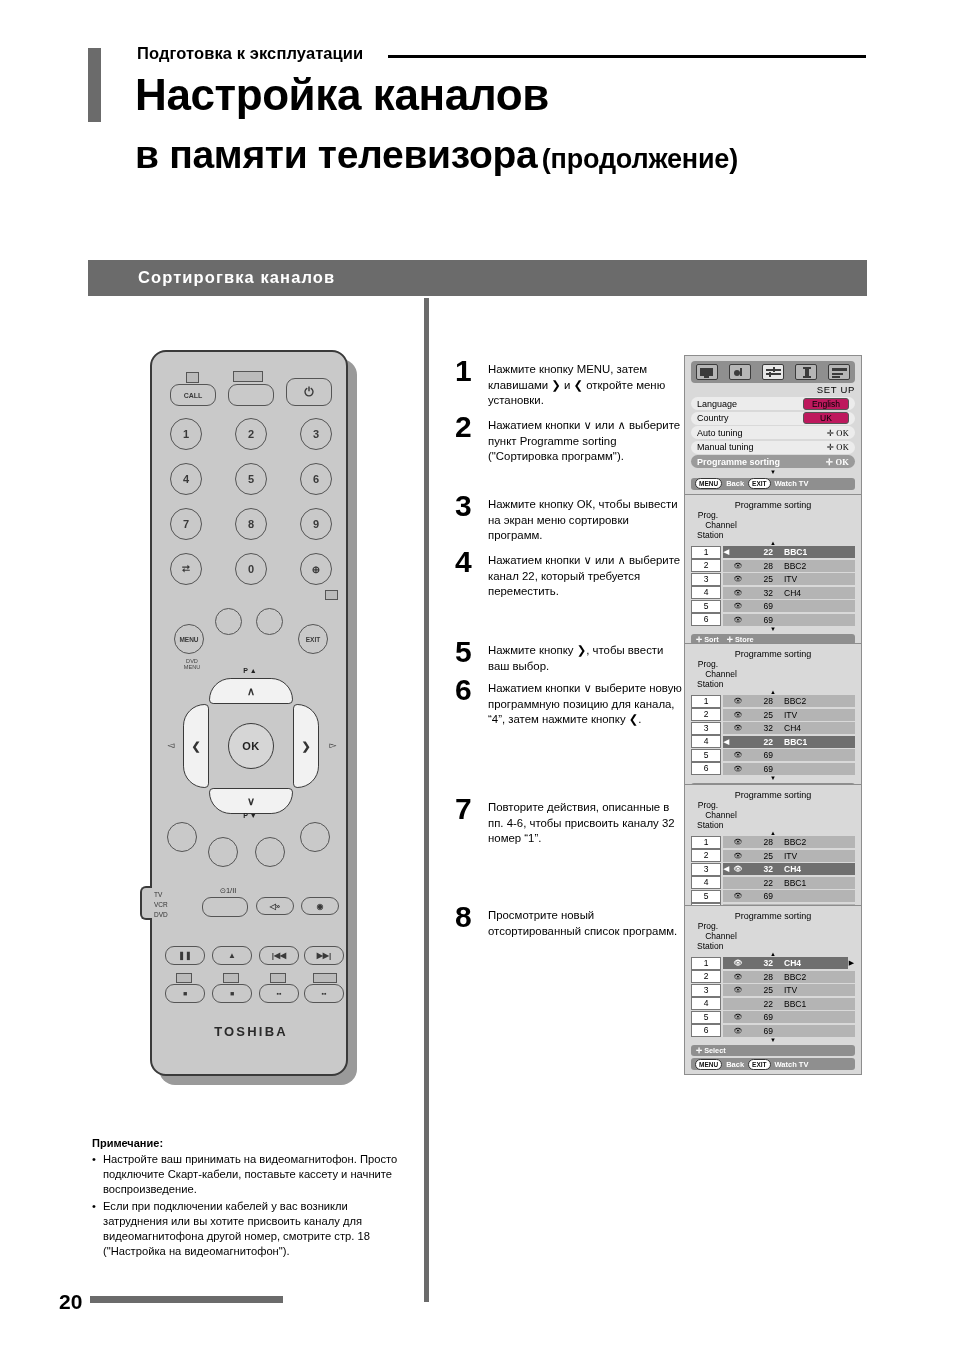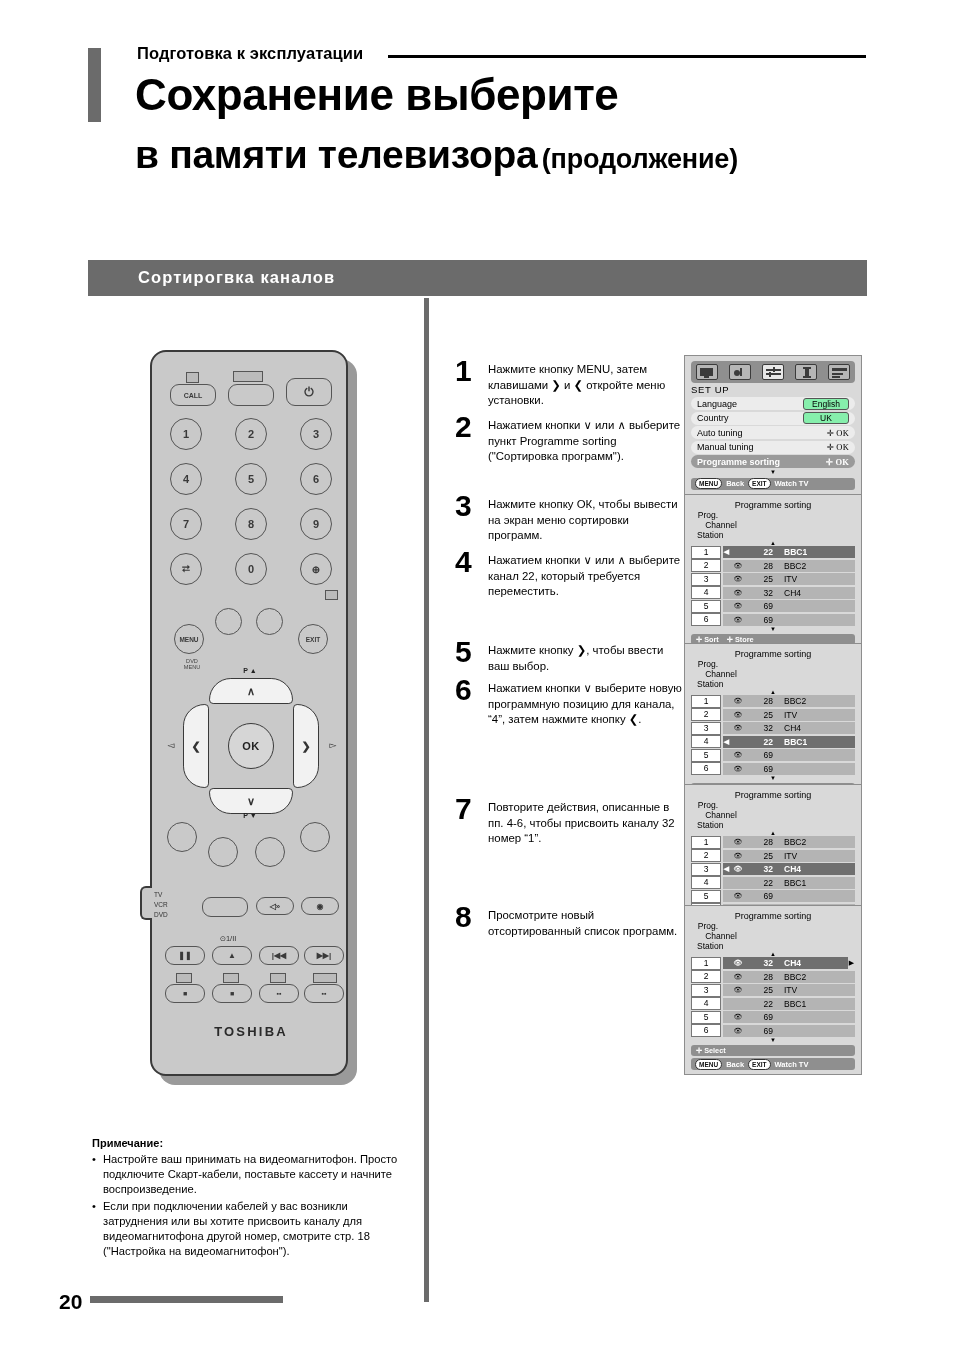--- a/index.html
+++ b/index.html
@@ -135,29 +135,29 @@
   .tv-tabs{
     display:flex; justify-content:space-between; align-items:center;
     background:#8f8f8f; border-radius:4px; padding:3px 5px; margin-bottom:1px;
   }
   .tv-tab{
     width:22px;height:16px;border:1.2px solid #3b3b3b;background:#b6b6b6;
     border-radius:2px; position:relative;
   }
   .tv-tab.sel{ background:#e8e8e8; }
   .tv-tab i{ position:absolute; background:#3b3b3b; display:block;}
-  .tv-setup-title{ text-align:left; font-size:9.5px; letter-spacing:.7px; margin:1px 0 2px;}
+  .tv-setup-title{ text-align:right; font-size:9.5px; letter-spacing:.7px; margin:1px 0 2px;}
   .tv-row{
     display:flex; justify-content:space-between; align-items:center;
     background:#ececec; border-radius:7px; margin-bottom:1.5px;
     padding:0 6px; height:13px; font-size:9px;
   }
   .tv-row.hl{ background:#9a9a9a; color:#fff; font-weight:bold;}
   .tv-val{
-    background:#86efac; border:1px solid #555; border-radius:3px;
+    background:#be185d; border:1px solid #555; border-radius:3px;
     padding:0 6px; font-size:8.5px; min-width:46px; text-align:center;
   }
   .tv-ok{ font-size:8.5px; letter-spacing:.2px;font-family:Liberation Serif, serif; }
   .tv-foot{
     margin-top:2px; background:#8f8f8f; border-radius:3px;
     display:flex; align-items:center; gap:4px; padding:1px 4px; height:12px;
   }
   .key-pill{
     background:#fff; border:1px solid #333; border-radius:6px;
     font-size:6.5px; font-weight:bold; padding:0 3px; line-height:9px; color:#111;
@@ -215,21 +215,21 @@
   }
 </style>
 </head>
 <body>
 
 <div class="page">
 
   <div class="hdr-bar"></div>
   <div class="kicker">Подготовка к эксплуатации</div>
   <div class="kicker-rule"></div>
-  <div class="title1">Сохранение выберите</div>
+  <div class="title1">Настройка каналов</div>
   <div class="title2row">
     <span class="title2">в памяти телевизора</span>
     <span class="title2sub">(продолжение)</span>
   </div>
 
   <div class="band"></div>
   <div class="band-label">Сортирогвка каналов</div>
 
   <div class="vdiv"></div>
 
@@ -335,21 +335,21 @@
       <div class="rm-btn rm-round" style="left:103px;top:485px;width:30px;height:30px;"></div>
       <div class="rm-btn rm-round" style="left:148px;top:470px;width:30px;height:30px;"></div>
 
       <div class="src-tab"></div>
       <div class="modesel">
         <span class="mline">TV</span>
         <span class="mline">VCR</span>
         <span class="mline">DVD</span>
       </div>
 
-      <div class="rm-cap" style="left:48px;top:534px;width:56px;font-size:7.5px;color:#333;margin-top:48px;">⊙1/II</div>
+      <div class="rm-cap" style="left:48px;top:534px;width:56px;font-size:7.5px;color:#333;">⊙1/II</div>
       <div class="rm-btn rm-pill" style="left:50px;top:545px;width:46px;height:20px;"></div>
       <div class="rm-btn rm-pill" style="left:104px;top:545px;width:38px;height:18px;font-size:8px;">◁»</div>
       <div class="rm-btn rm-pill" style="left:149px;top:545px;width:38px;height:18px;font-size:8px;">◉</div>
 
       <div class="rm-btn rm-pill" style="left:13px;top:594px;width:40px;height:19px;font-size:8px;">
           <span>❚❚</span>
         </div>
       <div class="rm-btn rm-pill" style="left:60px;top:594px;width:40px;height:19px;font-size:8px;">
           <span>▲</span>
         </div>

